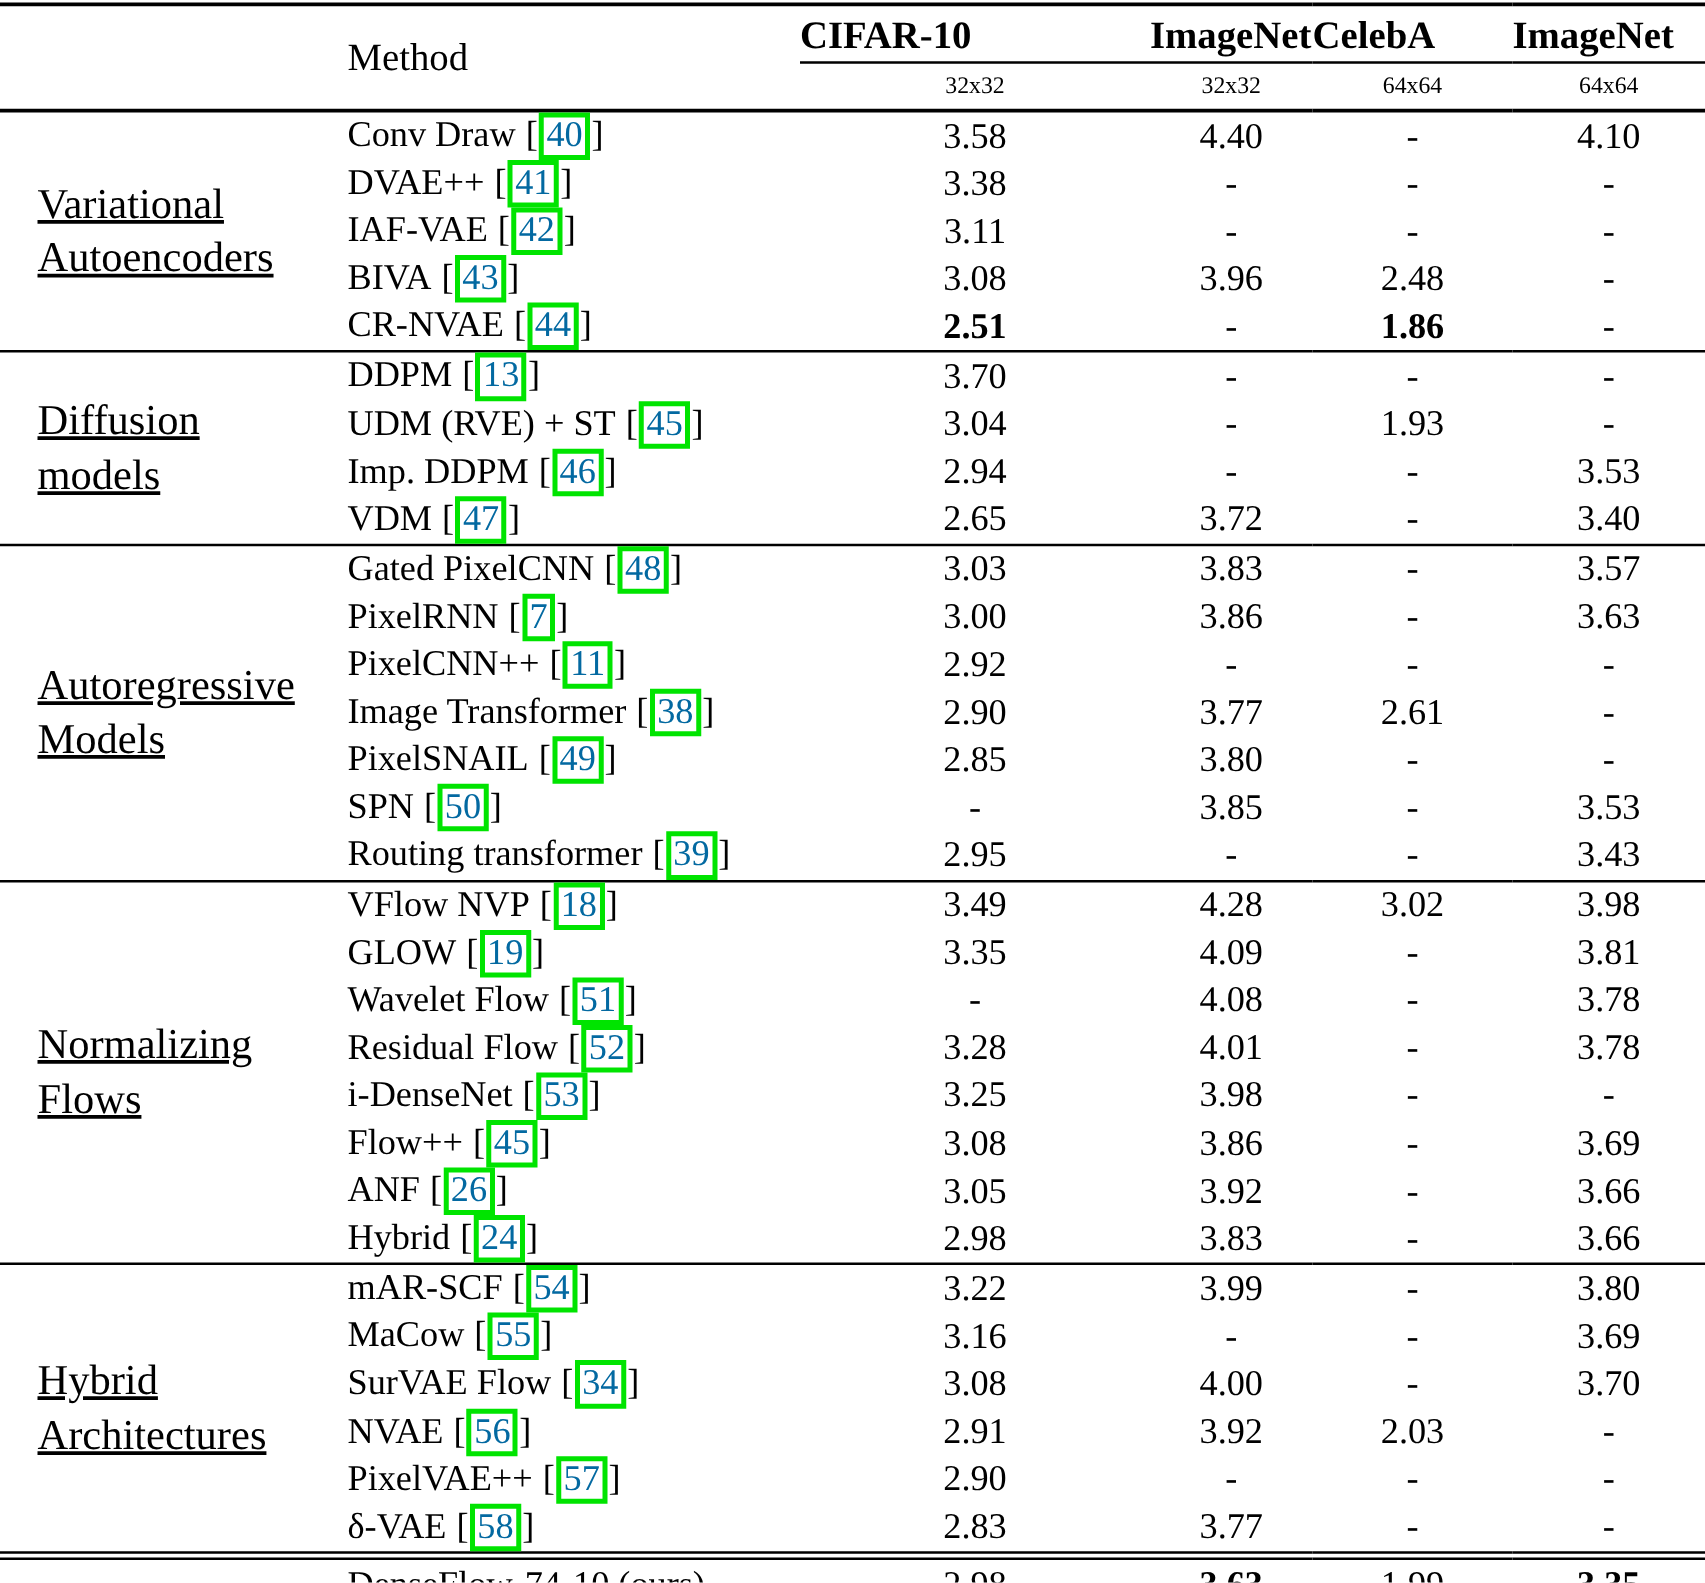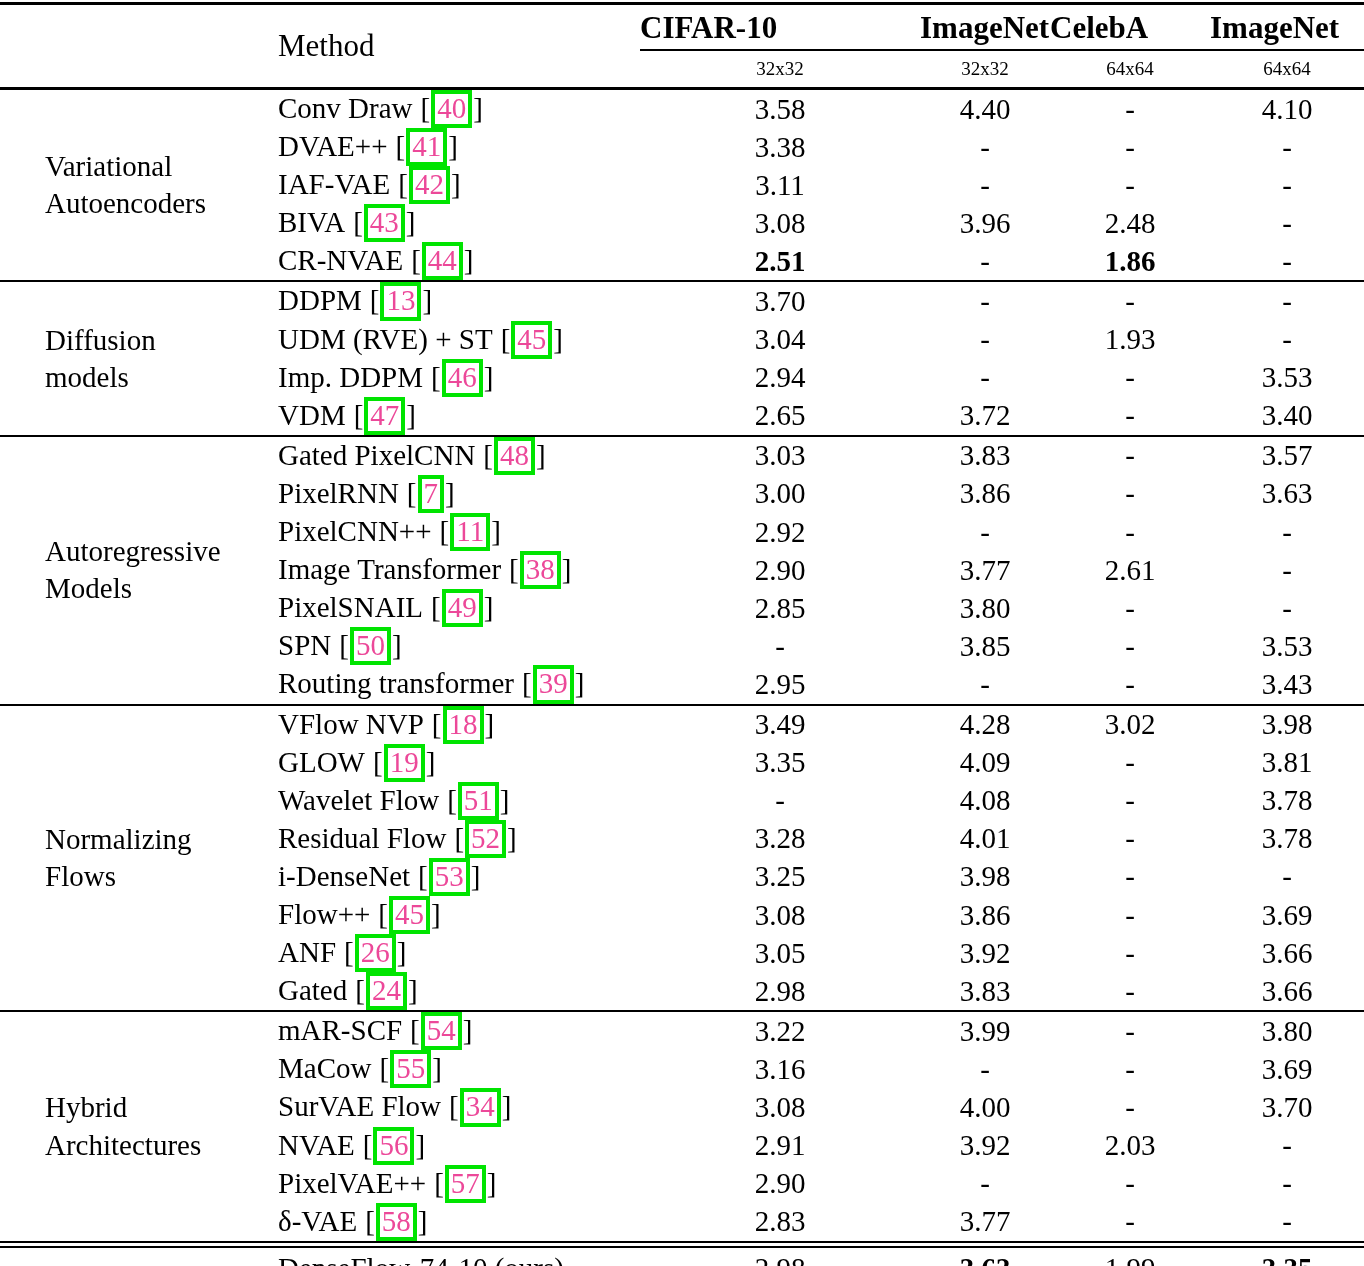--- a/index.html
+++ b/index.html
@@ -28,39 +28,39 @@
   }
   .dataset-th {
     font-weight: bold; font-size: 31px; text-align: left;
     height: 42px; border-bottom: 2px solid #000; padding-top: 2px;
   }
   .res-th {
     font-size: 19px; text-align: center; height: 36px;
     border-bottom: 3px solid #000;
   }
   .group-cell {
-    padding-left: 45px; padding-right: 30px;
-    font-size: 29px; line-height: 1.28; vertical-align: middle;
+    padding-left: 30px; padding-right: 30px;
+    font-size: 34px; line-height: 1.28; vertical-align: middle; text-decoration: underline;
   }
   .method-cell {
     padding-left: 30px; font-size: 29px;
     white-space: nowrap; vertical-align: middle;
   }
   .value-cell { text-align: center; font-size: 29px; height: 37px; vertical-align: middle; }
   .bold { font-weight: bold; }
   .bracket { font-size: 29px; }
   .bracket-open { margin-left: 8px; }
   .cite-box {
     display: inline-block;
     border: 4px solid #00e400;
     line-height: 0.9;
     padding: 1px 2px 3px 2px;
     margin: 0 1px;
     font-size: 29px;
-    color: #ec4899;
+    color: #0369a1;
   }
   tbody tr.group-start td { border-top: 2px solid #000; }
   tbody tr.footer-row td  { border-top: 7px double #000; height: 41px; }
 </style>
 </head>
 <body>
 
 <table>
   <colgroup>
     <col style="width:248px">
@@ -246,21 +246,21 @@
         <td class="value-cell">3.69</td>
       </tr>
       <tr>
         <td class="method-cell"><span class="method-label">ANF</span><span class="bracket bracket-open">[</span><span class="cite-box">26</span><span class="bracket">]</span></td>
         <td class="value-cell">3.05</td>
         <td class="value-cell">3.92</td>
         <td class="value-cell">-</td>
         <td class="value-cell">3.66</td>
       </tr>
       <tr>
-        <td class="method-cell"><span class="method-label">Gated</span><span class="bracket bracket-open">[</span><span class="cite-box">24</span><span class="bracket">]</span></td>
+        <td class="method-cell"><span class="method-label">Hybrid</span><span class="bracket bracket-open">[</span><span class="cite-box">24</span><span class="bracket">]</span></td>
         <td class="value-cell">2.98</td>
         <td class="value-cell">3.83</td>
         <td class="value-cell">-</td>
         <td class="value-cell">3.66</td>
       </tr>
       <tr class="group-start">
         <td class="group-cell" rowspan="6">Hybrid Architectures</td>
         <td class="method-cell"><span class="method-label">mAR-SCF</span><span class="bracket bracket-open">[</span><span class="cite-box">54</span><span class="bracket">]</span></td>
         <td class="value-cell">3.22</td>
         <td class="value-cell">3.99</td>

